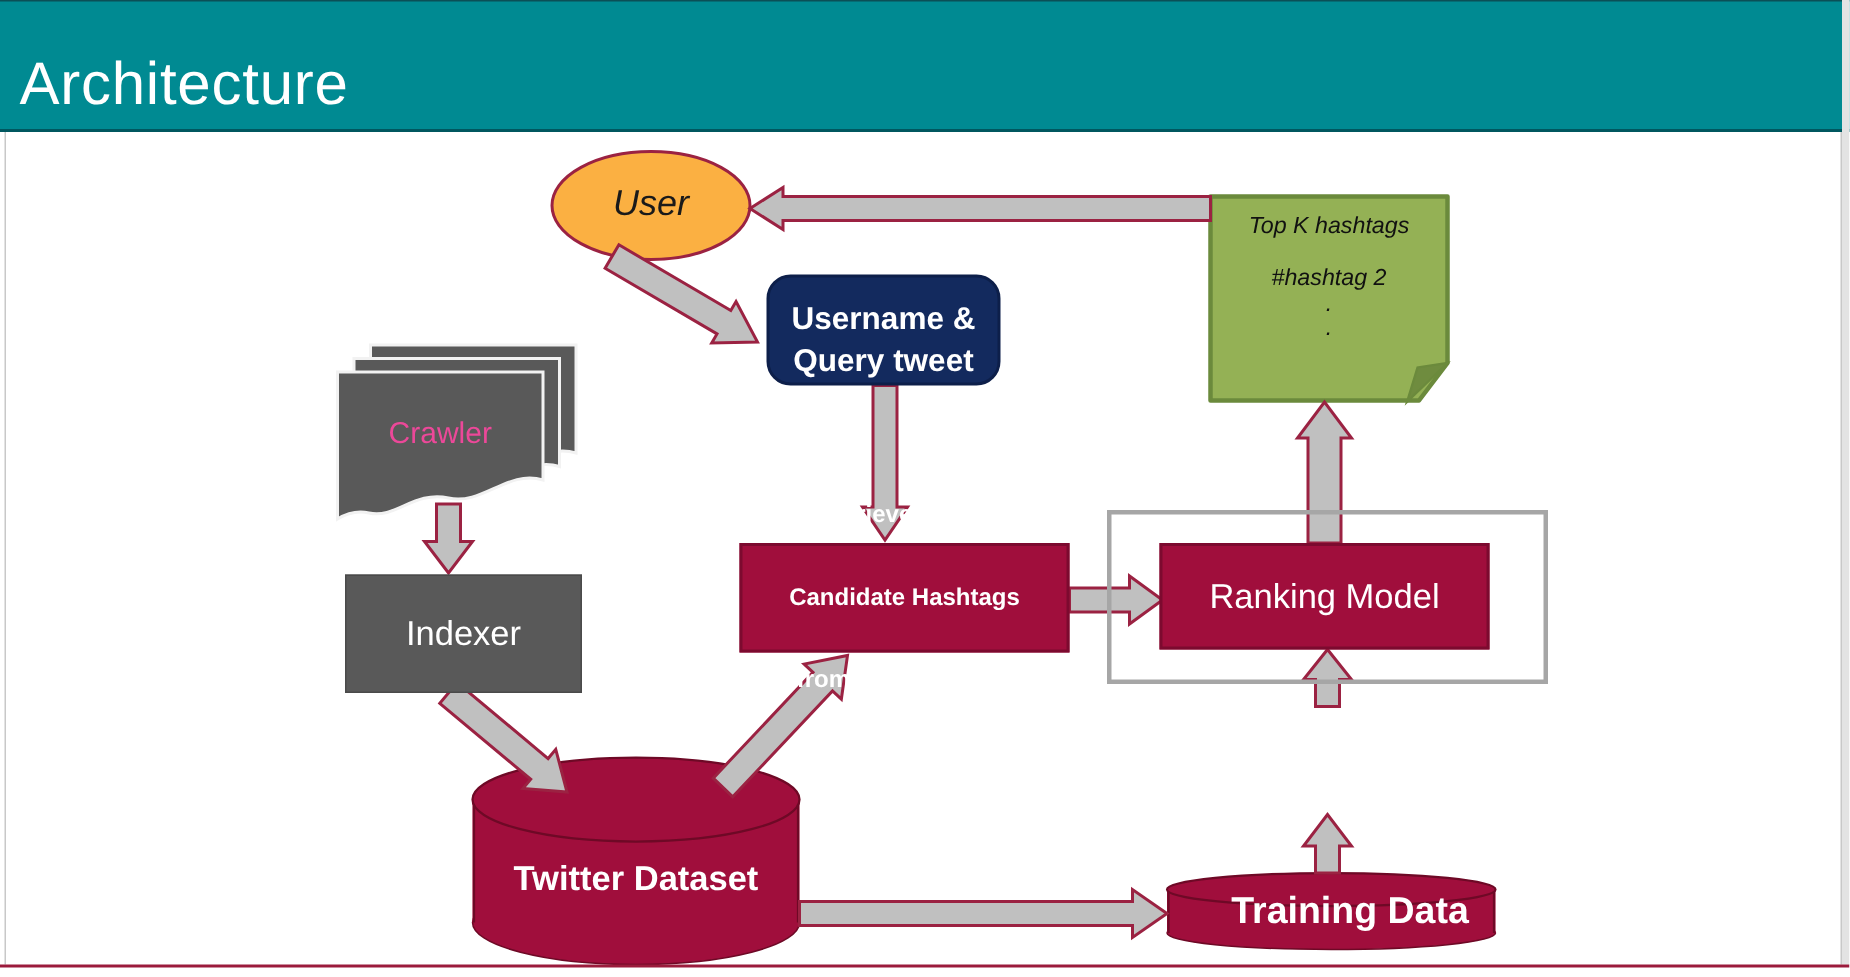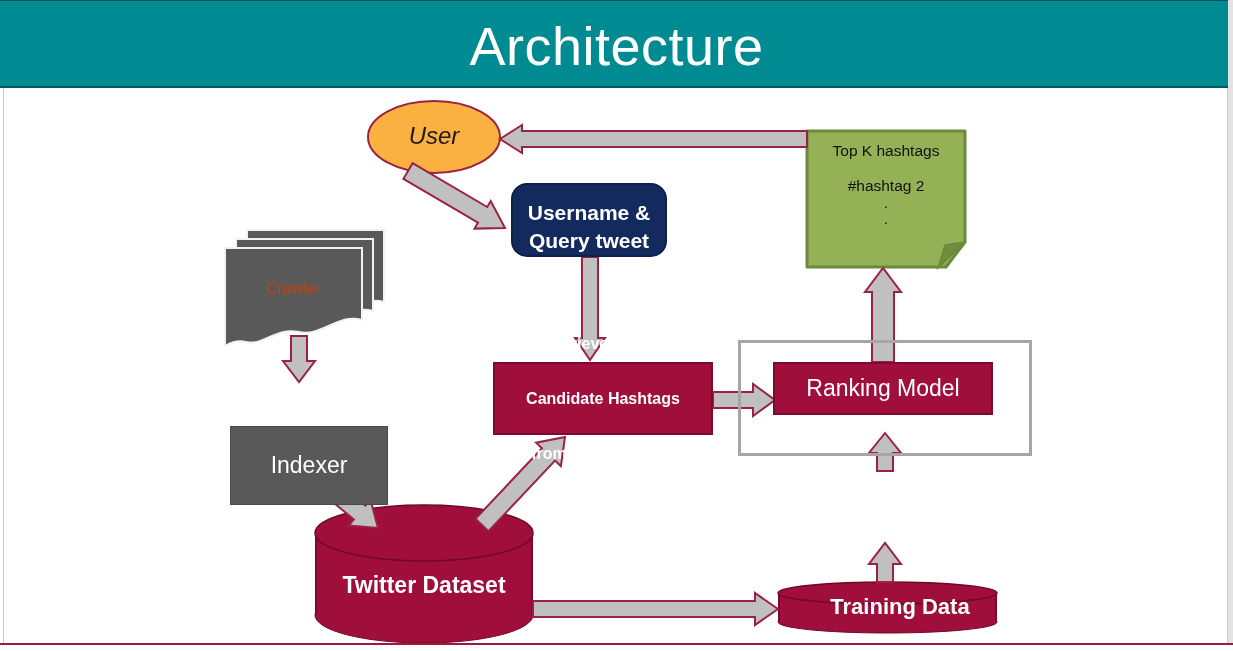--- a/index.html
+++ b/index.html
@@ -2,44 +2,44 @@
 <html lang="en"><head>
 <meta charset="utf-8">
 <style>
   html,body{margin:0;padding:0;}
   body{font-family:"Liberation Sans", sans-serif; background:#ffffff;}
   .slide{position:relative;width:1233px;height:651px;overflow:hidden;background:#ffffff;}
 
   
   .header{position:absolute;left:0;top:0;width:1233px;height:88px;background:#008A92;
           border-top:1px solid #0B4F56;border-bottom:2px solid #00575F;box-sizing:border-box;z-index:0;}
-  .header h1{margin:3px;color:#ffffff;font-size:54px;font-weight:400;text-align:center;line-height:84px;letter-spacing:0.5px;}
+  .header h1{margin:13px;color:#ffffff;font-size:40px;font-weight:400;line-height:84px;letter-spacing:0.5px;}
 
   
   svg.diagram{position:absolute;left:0;top:0;z-index:1;}
 
   
   .abs{position:absolute;box-sizing:border-box;z-index:2;}
   .center{display:flex;flex-direction:column;align-items:center;justify-content:center;text-align:center;}
 
   .box-crimson{background:#A00E3C;border:2px solid #7C0A2F;color:#ffffff;}
   .username-box{background:#132A5E;border:2px solid #0D1F4A;border-radius:16px;color:#ffffff;
                 font-size:21px;line-height:28px;font-weight:700;}
-  .indexer-box{background:#595959;border:1px solid #4A4A4A;color:#ffffff;font-size:23px;margin-top:43px;}
+  .indexer-box{background:#595959;border:1px solid #4A4A4A;color:#ffffff;font-size:23px;}
   .ranking-container{border:3px solid #A6A6A6;background:transparent;}
   .user-label{color:#1a1a1a;font-size:24px;}
-  .crawler-label{color:#c2410c;font-size:16px;}
+  .crawler-label{color:#ec4899;font-size:20px;}
   .retrieve-box{font-size:16px;line-height:23px;font-weight:700;gap:32px;}
   .ranking-box{font-size:23px;}
   .learning-box{font-size:22px;}
   .cyl-label{color:#ffffff;font-weight:700;}
 
   .note-text{color:#111111;font-size:15.5px;z-index:2;position:absolute;box-sizing:border-box;
              padding-top:6px;text-align:center;}
-  .note-line{height:22px;line-height:22px;}
+  .note-line{height:22px;line-height:22px;font-style:italic;}
   .note-line.blank{height:13px;}
   .note-line.dot{height:16px;line-height:12px;}
 
   
   .edge-left{position:absolute;left:3px;top:88px;width:1px;height:555px;background:#C8C8C8;z-index:3;}
   .edge-right{position:absolute;left:1227px;top:88px;width:1px;height:555px;background:#C8C8C8;z-index:3;}
   .right-gutter{position:absolute;left:1228px;top:0;width:5px;height:643px;background:#E3E3E3;z-index:4;}
   .bottom-line{position:absolute;left:0;top:643px;width:1233px;height:2px;background:#9B1B3C;z-index:5;}
 </style>
 </head>
@@ -117,25 +117,25 @@
   <div class="abs center crawler-label" style="left:225px;top:258px;width:137px;height:62px;">Crawler</div>
 
   <div class="abs center indexer-box" style="left:230px;top:383px;width:158px;height:79px;">Indexer</div>
 
   <div class="abs center box-crimson retrieve-box" style="left:493px;top:362px;width:220px;height:73px;">
     <div>Retrieve User's</div>
     <div>Candidate Hashtags</div>
     <div>from their Timeline</div>
   </div>
 
-  <div class="abs center box-crimson ranking-box" style="left:773px;top:362px;width:220px;height:53px;">Ranking Model</div>
+  <div class="abs center box-crimson ranking-box" style="left:773px;top:362px;width:220px;height:71px;">Ranking Model</div>
 
 
   <div class="abs center cyl-label" style="left:315px;top:560px;width:218px;height:50px;font-size:23px;">Twitter Dataset</div>
 
-  <div class="abs center cyl-label" style="left:778px;top:586px;width:219px;height:42px;font-size:22px;padding-left:25px;">Training Data</div>
+  <div class="abs center cyl-label" style="left:778px;top:586px;width:219px;height:42px;font-size:25px;padding-left:25px;">Training Data</div>
 
   <div class="edge-left"></div>
   <div class="edge-right"></div>
   <div class="right-gutter"></div>
   <div class="bottom-line"></div>
 
 </div>
 
 </body></html>

